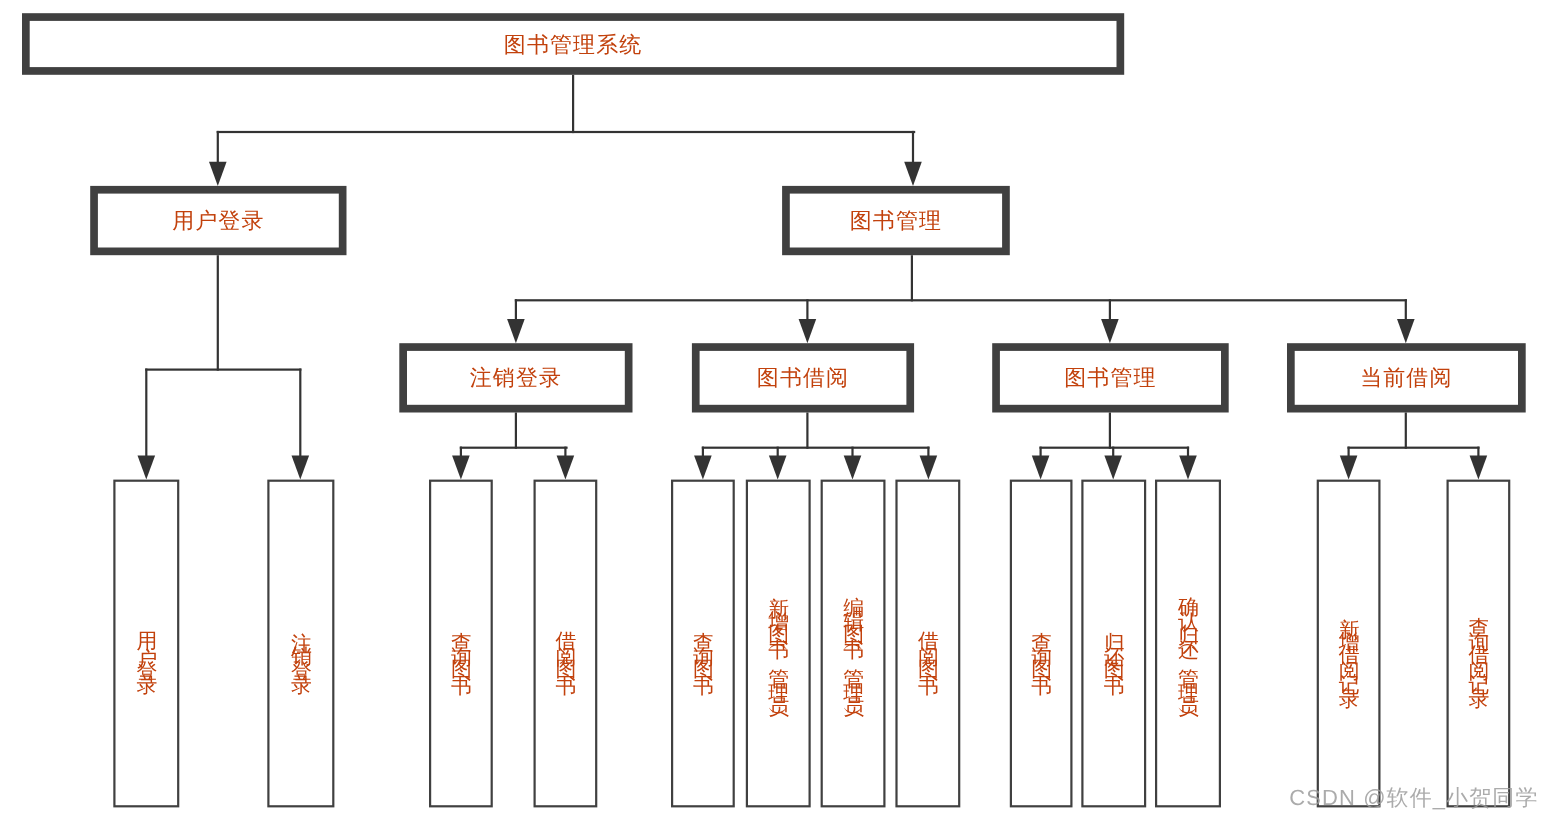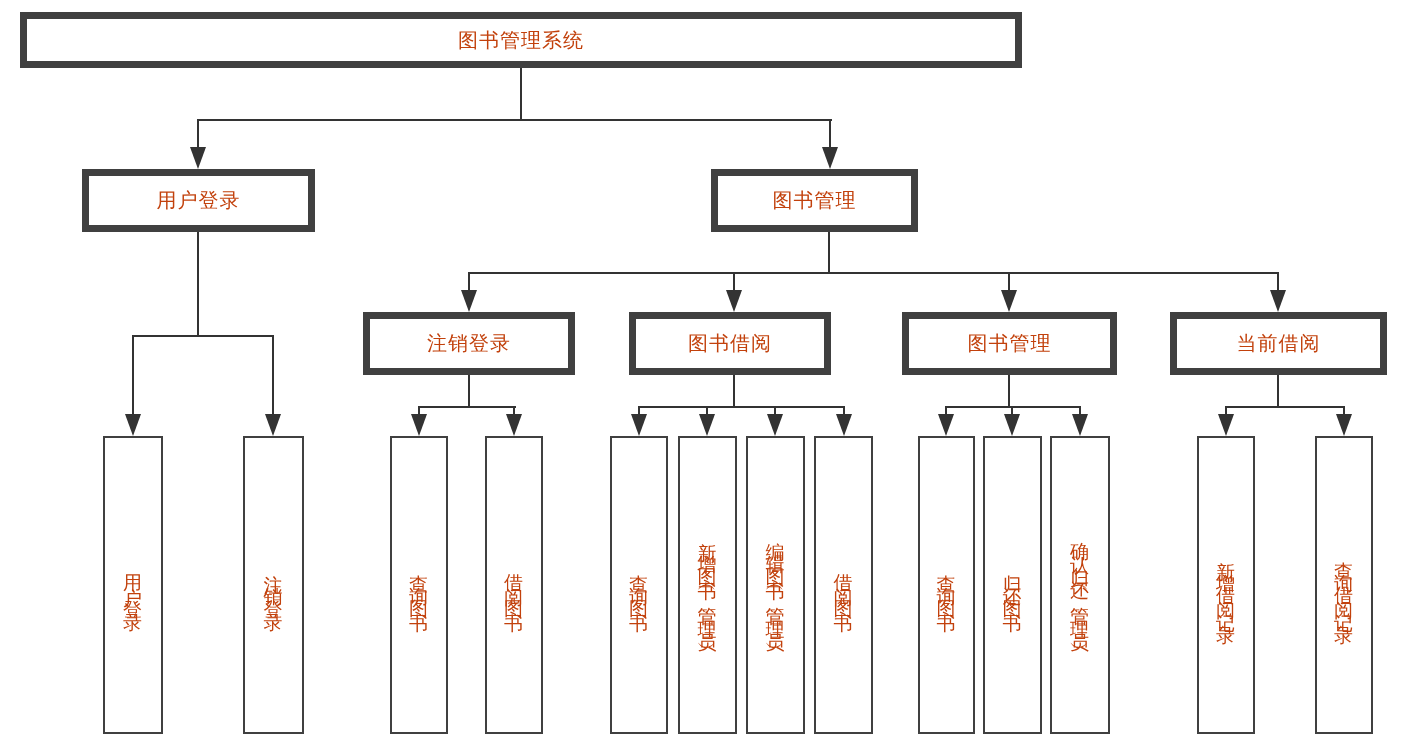--- a/index.html
+++ b/index.html
@@ -114,14 +114,15 @@
   <div class="box leaf" style="left:746px;top:436px;width:59px;height:298px">编辑图书（管理员）</div>
   <div class="box leaf" style="left:814px;top:436px;width:59px;height:298px">借阅图书</div>
 
   <div class="box leaf" style="left:918px;top:436px;width:57px;height:298px">查询图书</div>
   <div class="box leaf" style="left:983px;top:436px;width:59px;height:298px">归还图书</div>
   <div class="box leaf" style="left:1050px;top:436px;width:60px;height:298px">确认归还（管理员）</div>
 
   <div class="box leaf" style="left:1197px;top:436px;width:58px;height:298px">新增借阅记录</div>
   <div class="box leaf" style="left:1315px;top:436px;width:58px;height:298px">查询借阅记录</div>
 
+  <div class="watermark">CSDN @软件_小贺同学</div>
 
 </div>
 
 </body></html>

